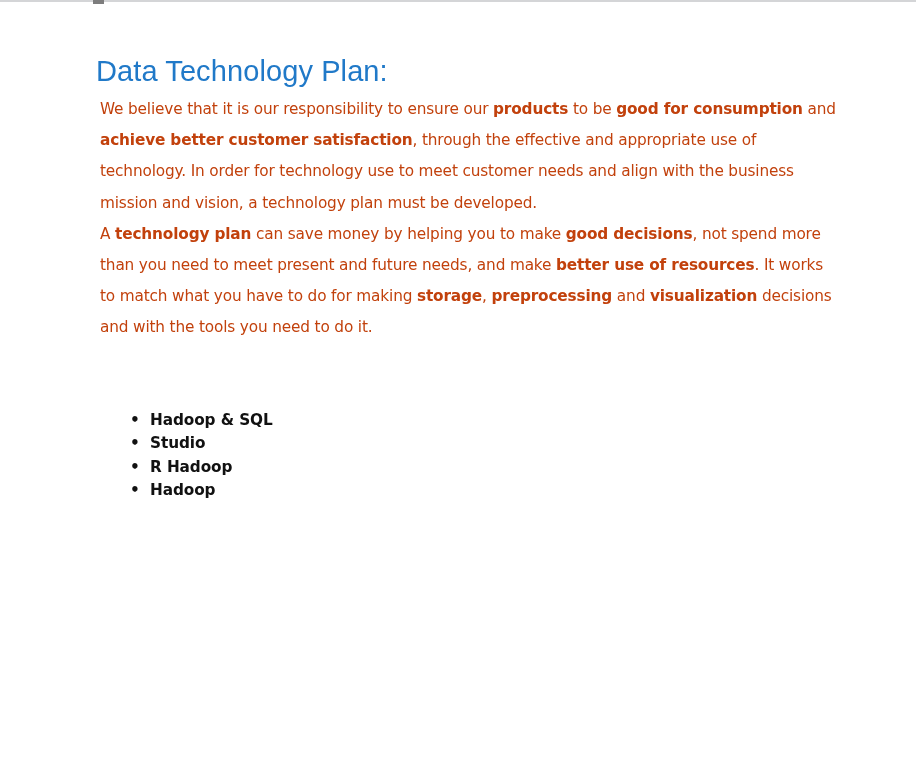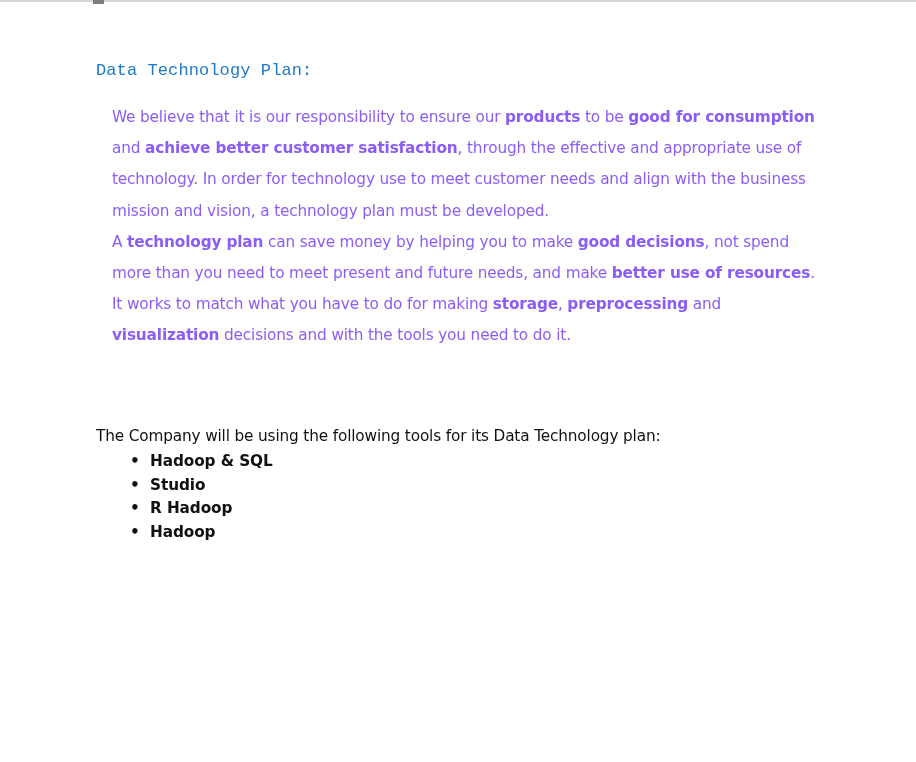--- a/index.html
+++ b/index.html
@@ -48,37 +48,37 @@
 
   .content {
     position: absolute;
     left: 96px;
     top: 56px;
     width: 744px;
   }
 
   
   .doc-title {
-    font-family: Liberation Mono, monospace;
+    font-family: Liberation Sans, sans-serif;
     font-weight: 400;
-    font-size: 17px;
+    font-size: 29px;
     line-height: 30px;
     color: #2079c8;
     letter-spacing: 0.1px;
     margin: 0 0 8px 0;
     white-space: nowrap;
   }
 
   
   .body-block {
     font-family: "DejaVu Sans", sans-serif;
     font-size: 15.3px;
     line-height: 31.2px;
-    color: #8b5cf6;
-    margin: 16px;
+    color: #c2410c;
+    margin: 4px;
     letter-spacing: -0.15px;
   }
   .body-block p {
     margin: 0;
   }
   .body-block b,
   .tight-block b,
   .intro-line b {
     font-weight: 700;
   }
@@ -149,21 +149,20 @@
 
       <p><span>A </span><b>technology plan</b><span> can save money by helping you to make </span><b>good decisions</b><span>, not spend more than you need to meet present and future needs, and make </span><b>better use of resources</b><span>. It works to match what you have to do for making </span><b>storage</b><span>, </span><b>preprocessing</b><span> and </span><b>visualization</b><span> decisions and with the tools you need to do it.</span></p>
 
     </div>
 
     <div class="spacer-lg"></div>
 
 
     <div class="spacer-md"></div>
 
-    <p class="intro-line">The Company will be using the following tools for its Data Technology plan:</p>
 
     <ul class="tool-list">
       <li>
         <span class="bullet-dot">•</span>
         <span>Hadoop &amp; SQL</span>
       </li>
       <li>
         <span class="bullet-dot">•</span>
         <span>Studio</span>
       </li>

